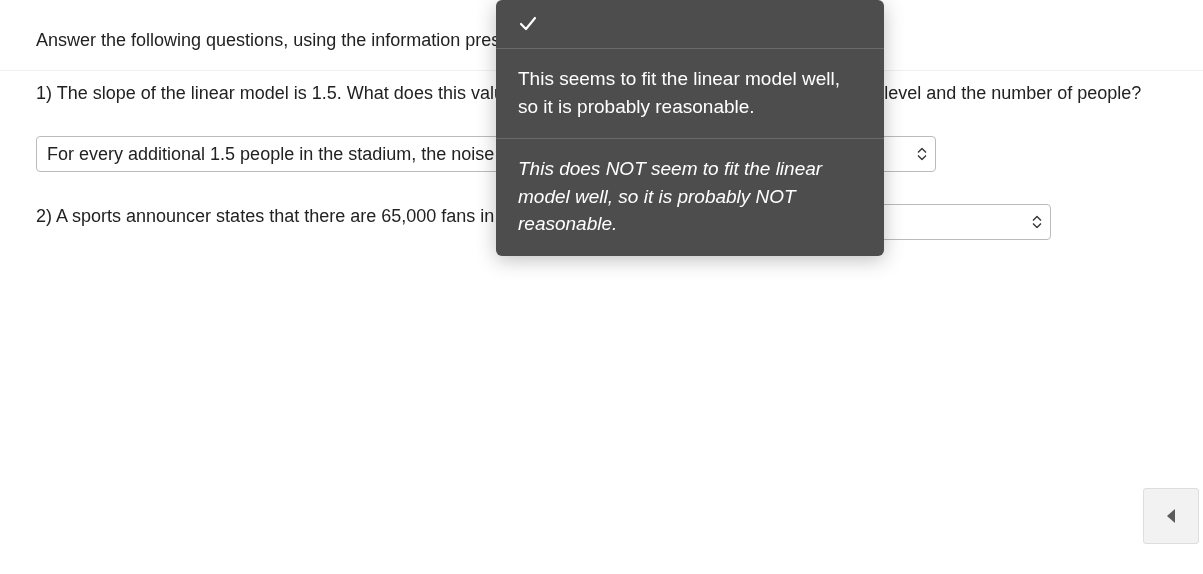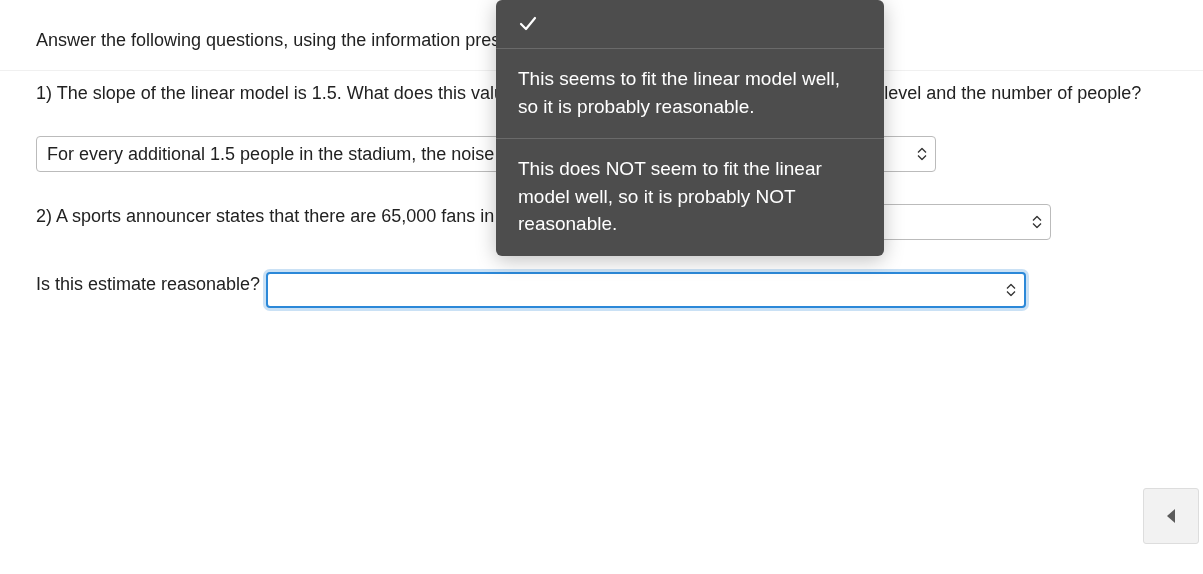--- a/index.html
+++ b/index.html
@@ -100,20 +100,21 @@
     }
     .popup-option {
       padding: 16px 22px 18px 22px;
       border-bottom: 1px solid #6a6a6a;
       font-size: 19px;
       line-height: 1.45;
       cursor: pointer;
     }
     .popup-option:last-child {
       border-bottom: none;
+      font-style: italic;
     }
 
     .nav-btn {
       position: absolute;
       right: 4px;
       bottom: 30px;
       width: 56px;
       height: 56px;
       background: #f2f2f2;
       border: 1px solid #ddd;
@@ -171,36 +172,20 @@
               <path d="M1 5 L5 1 L9 5" stroke="#333" stroke-width="1.3" fill="none"></path>
             </svg>
           <svg width="10" height="6" viewBox="0 0 10 6">
               <path d="M1 1 L5 5 L9 1" stroke="#333" stroke-width="1.3" fill="none"></path>
             </svg>
         </span>
       </span>
     </div>
   </div>
 
-  <div class="question-block">
-    <div class="question-row">
-      <span>Is this estimate reasonable?</span>
-      <span class="dropdown dropdown-active">
-        <span class="dropdown-empty"></span>
-        <span class="chevrons">
-          <svg width="10" height="6" viewBox="0 0 10 6">
-              <path d="M1 5 L5 1 L9 5" stroke="#333" stroke-width="1.3" fill="none"></path>
-            </svg>
-          <svg width="10" height="6" viewBox="0 0 10 6">
-              <path d="M1 1 L5 5 L9 1" stroke="#333" stroke-width="1.3" fill="none"></path>
-            </svg>
-        </span>
-      </span>
-    </div>
-  </div>
 </div>
 
 <div class="popup">
   <div class="popup-header">
     <svg width="20" height="20" viewBox="0 0 20 20">
       <path d="M3 10 L8 15 L17 4" stroke="#fff" stroke-width="2.2" fill="none" stroke-linecap="round" stroke-linejoin="round"></path>
     </svg>
   </div>
   <div class="popup-option">This seems to fit the linear model well, so it is probably reasonable.</div>
   <div class="popup-option">This does NOT seem to fit the linear model well, so it is probably NOT reasonable.</div>

